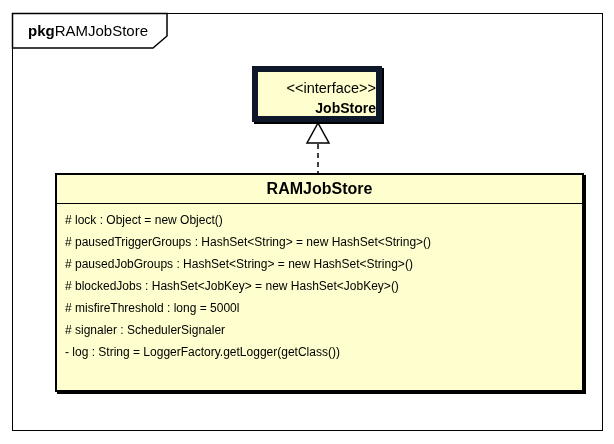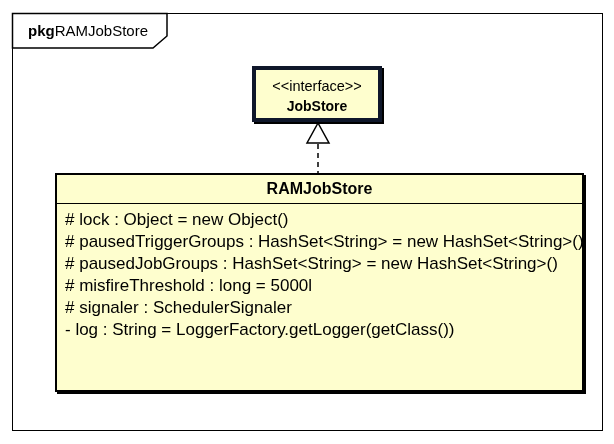--- a/index.html
+++ b/index.html
@@ -47,23 +47,23 @@
   .pkg-keyword { font-weight: bold; }
   
   .interface-box {
     position: absolute;
     left: 252px;
     top: 66px;
     width: 130px;
     height: 56px;
     box-sizing: border-box;
     background: #FEFECE;
-    border: 4px solid #0f172a;
+    border: 6px solid #0f172a;
     box-shadow: 2px 2px 0 0 #000000;
-    text-align: center;
+    text-align: right;
     padding-top: 7px;
   }
   .stereotype {
     font-size: 14.5px;
     line-height: 19px;
   }
   .interface-name {
     font-size: 14px;
     font-weight: bold;
     line-height: 21px;
@@ -93,21 +93,21 @@
     line-height: 28px;
     text-align: center;
     font-size: 16px;
     font-weight: bold;
     border-bottom: 1.5px solid #000000;
   }
   .class-attributes {
     padding: 5px 8px 0 8px;
   }
   .attr-line {
-    font-size: 17px;
+    font-size: 12px;
     line-height: 22px;
     white-space: nowrap;
   }
 </style>
 </head>
 <body>
 
 <div class="page">
 
   <div class="package-frame"></div>
@@ -128,19 +128,20 @@
     <polygon points="22,2 11,22 33,22" fill="#ffffff" stroke="#000000" stroke-width="1.5"></polygon>
     <line x1="22" y1="23" x2="22" y2="52" stroke="#000000" stroke-width="1.5" stroke-dasharray="5,4"></line>
   </svg>
 
   <div class="class-box">
     <div class="class-title">RAMJobStore</div>
     <div class="class-attributes">
       <div class="attr-line"># lock : Object = new Object()</div>
       <div class="attr-line"># pausedTriggerGroups : HashSet&lt;String&gt; = new HashSet&lt;String&gt;()</div>
       <div class="attr-line"># pausedJobGroups : HashSet&lt;String&gt; = new HashSet&lt;String&gt;()</div>
+      <div class="attr-line"># blockedJobs : HashSet&lt;JobKey&gt; = new HashSet&lt;JobKey&gt;()</div>
       <div class="attr-line"># misfireThreshold : long = 5000l</div>
       <div class="attr-line"># signaler : SchedulerSignaler</div>
       <div class="attr-line">- log : String = LoggerFactory.getLogger(getClass())</div>
     </div>
   </div>
 
 </div>
 
 </body></html>

